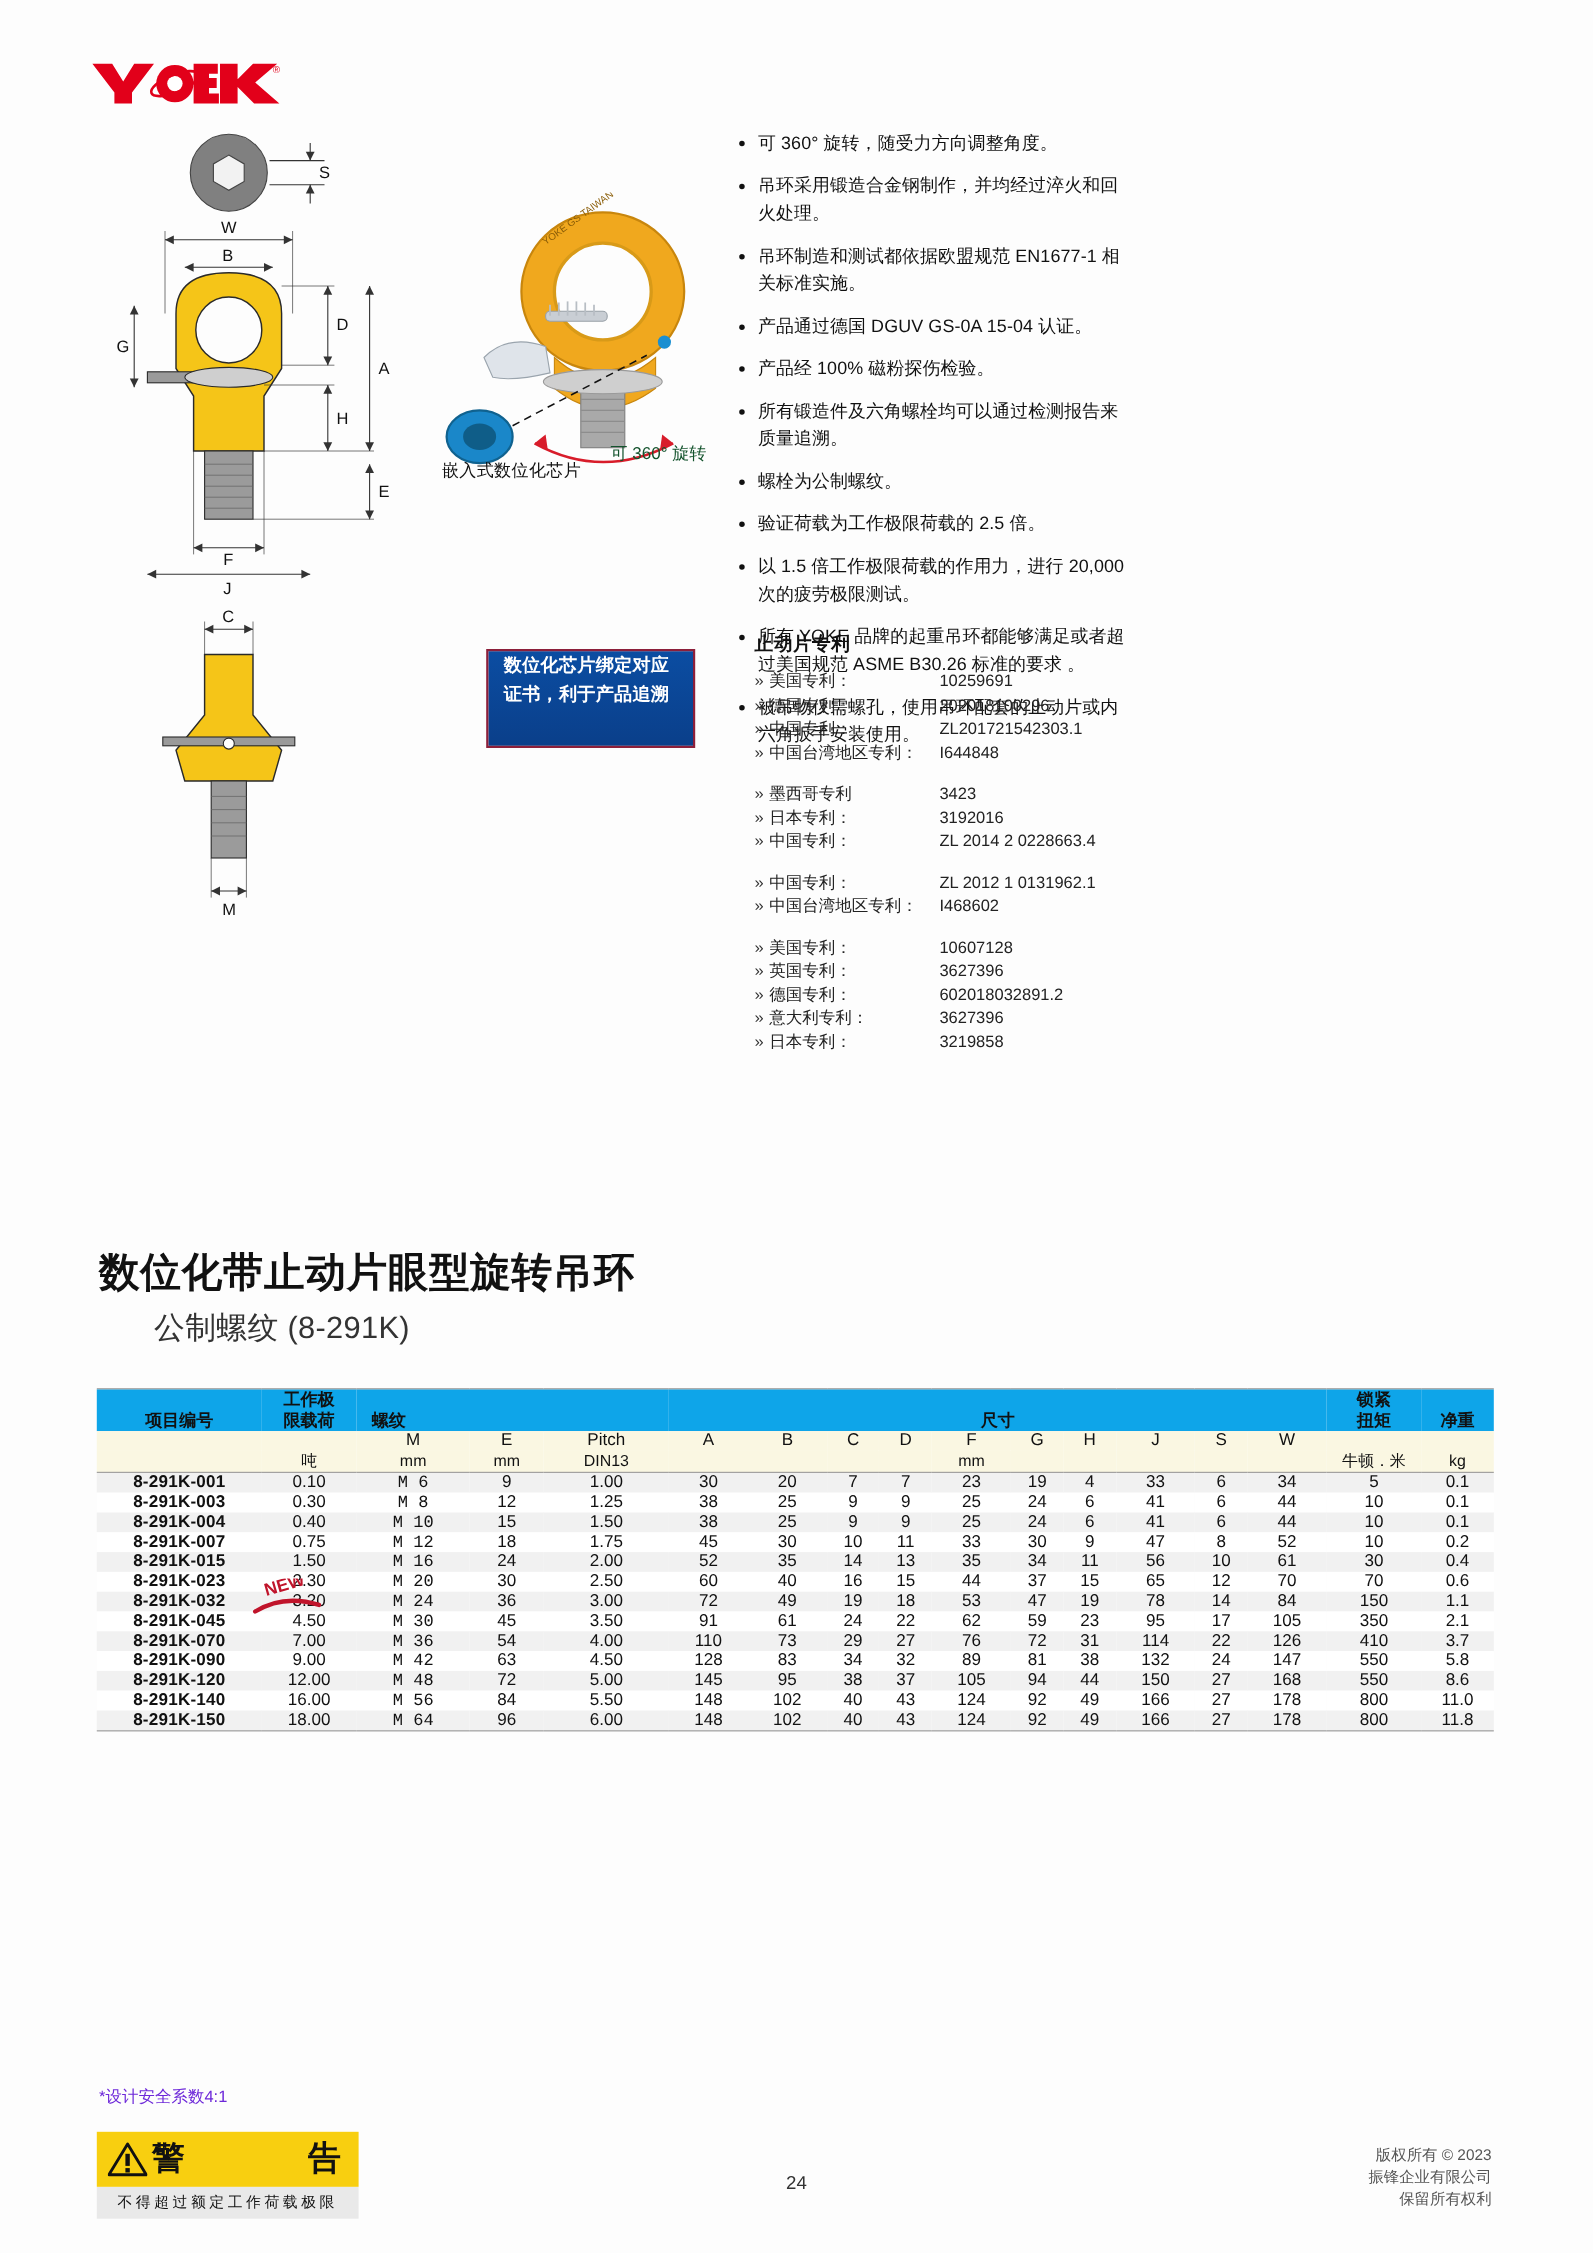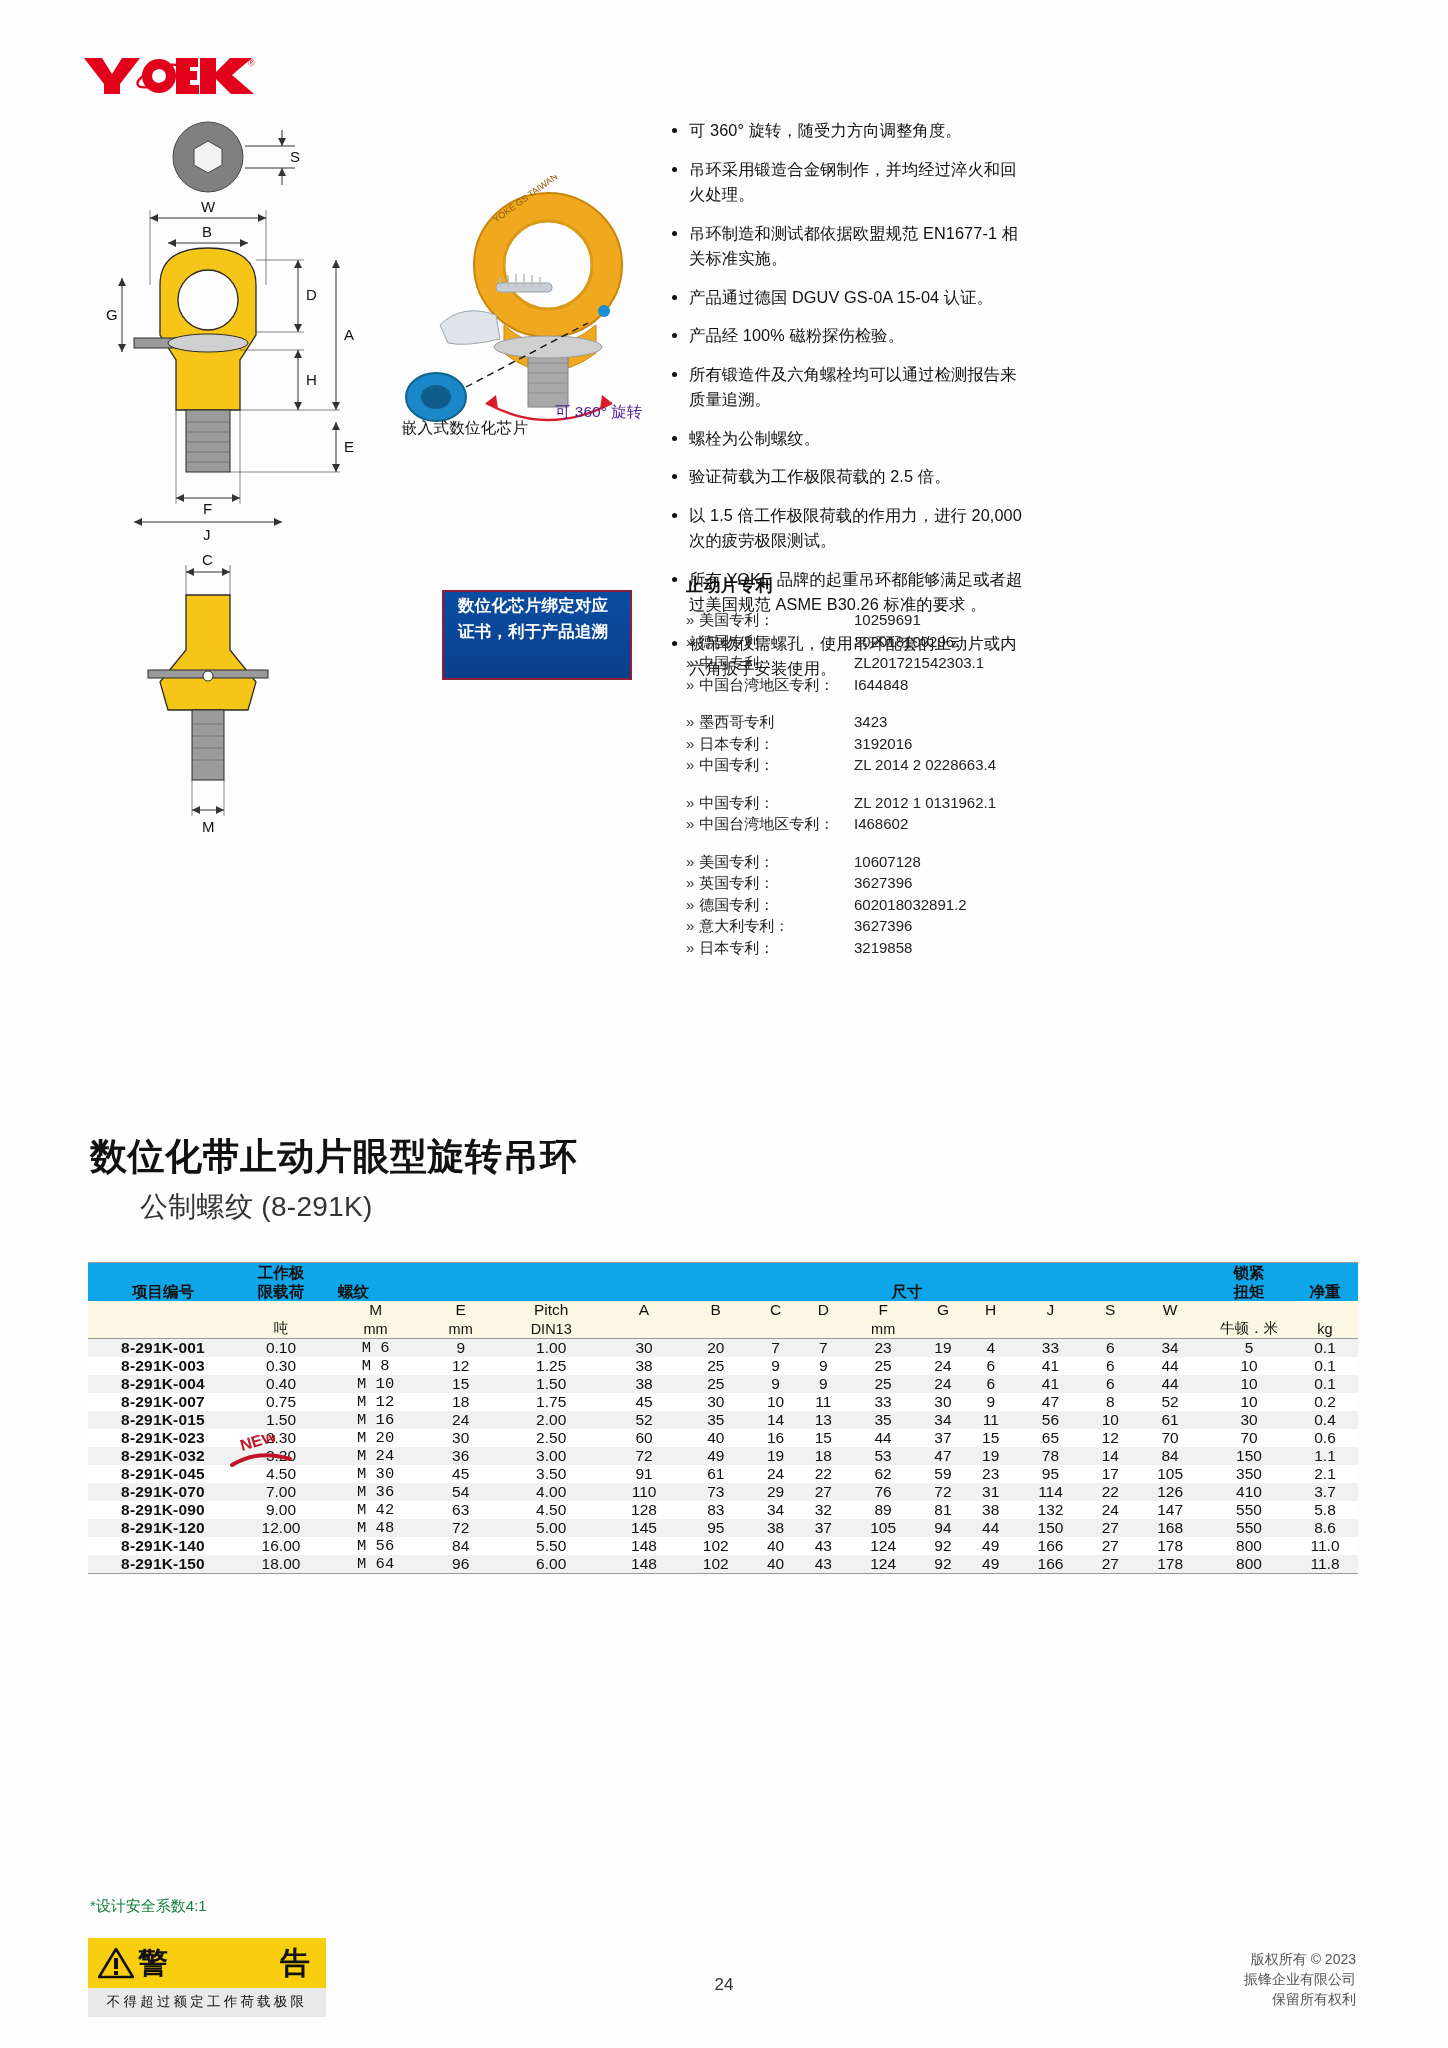--- a/index.html
+++ b/index.html
@@ -23,21 +23,21 @@
 
   
   .photo{position:absolute;left:400px;top:175px;width:290px;height:290px;}
   .photo svg{display:block;}
   .photo-cap{
     position:absolute;left:365px;top:418px;width:200px;
     font-size:15.5px;color:#111;text-align:center;letter-spacing:.3px;
   }
   .rot-cap{
     position:absolute;left:555px;top:402px;width:140px;
-    font-size:15.5px;color:#4c1d95;
+    font-size:15.5px;color:#14532d;
   }
 
   
   .bullets{position:absolute;left:672px;top:118px;width:352px;}
   .bullets li{
     list-style:none;position:relative;
     font-size:16.3px;line-height:25.5px;
     margin-bottom:13px;padding-left:17px;
     color:#111;letter-spacing:.1px;
   }
@@ -109,21 +109,21 @@
   td.itemno{font-weight:700;text-align:left;padding-left:16px;letter-spacing:.2px;}
   td.mcol{text-align:center;font-family:Liberation Mono, monospace;}
   .newbadge{
     position:absolute;left:228px;top:1435px;width:66px;height:34px;
     pointer-events:none;
   }
 
   
   .safety{
     position:absolute;left:90px;top:1897px;
-    font-size:15px;color:#15803d;
+    font-size:15px;color:#6d28d9;
   }
   .warnbox{position:absolute;left:88px;top:1938px;width:238px;}
   .warnbar{
     background:#f8cf10;height:50px;display:flex;align-items:center;
     padding:0 10px;box-sizing:border-box;position:relative;
   }
   .warnbar .tri{width:36px;height:32px;margin-right:4px;}
   .warnbar .w1{font-size:30px;font-weight:700;color:#111;line-height:1;}
   .warnbar .w2{font-size:30px;font-weight:700;color:#111;line-height:1;
     margin-left:auto;margin-right:6px;}

